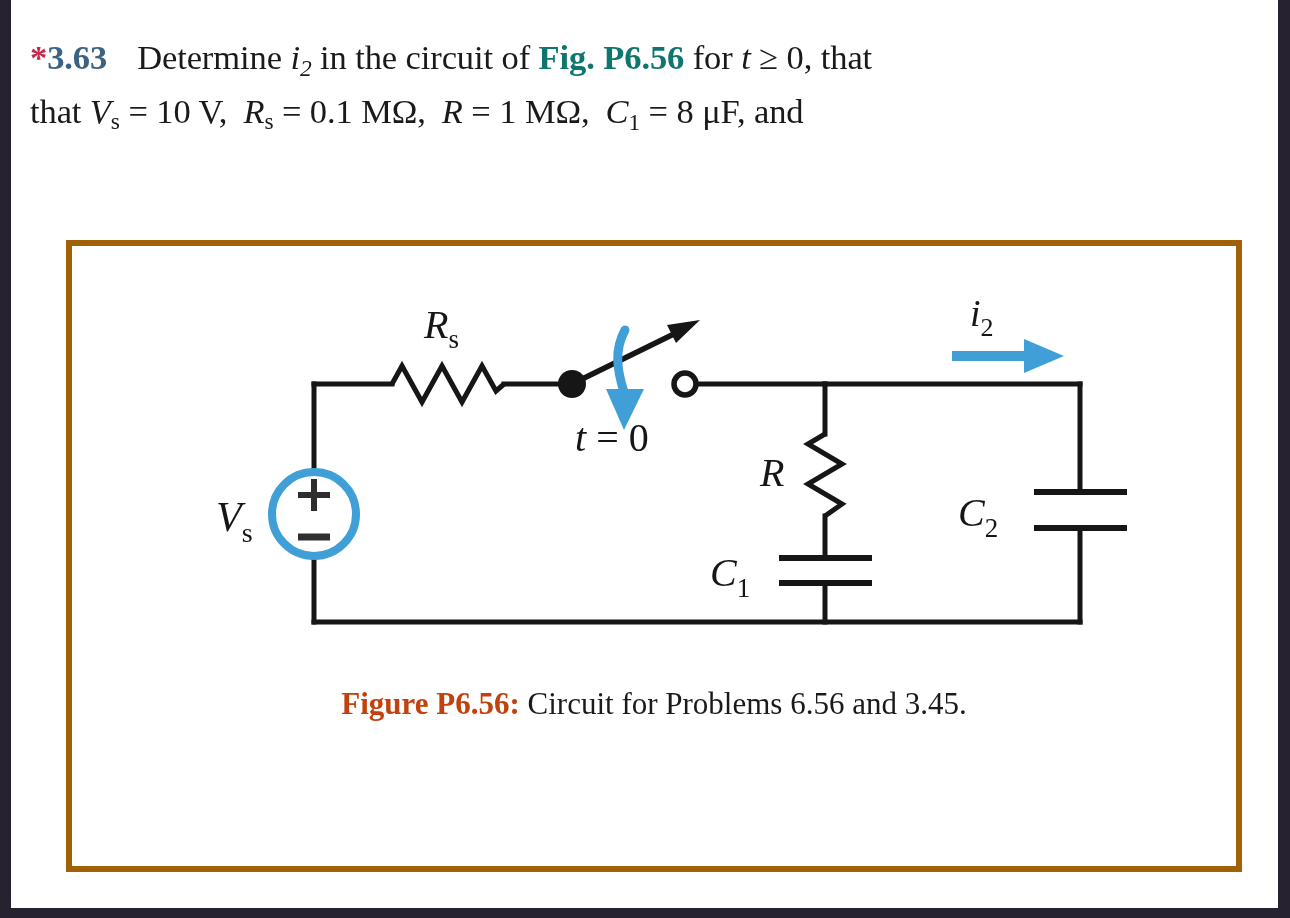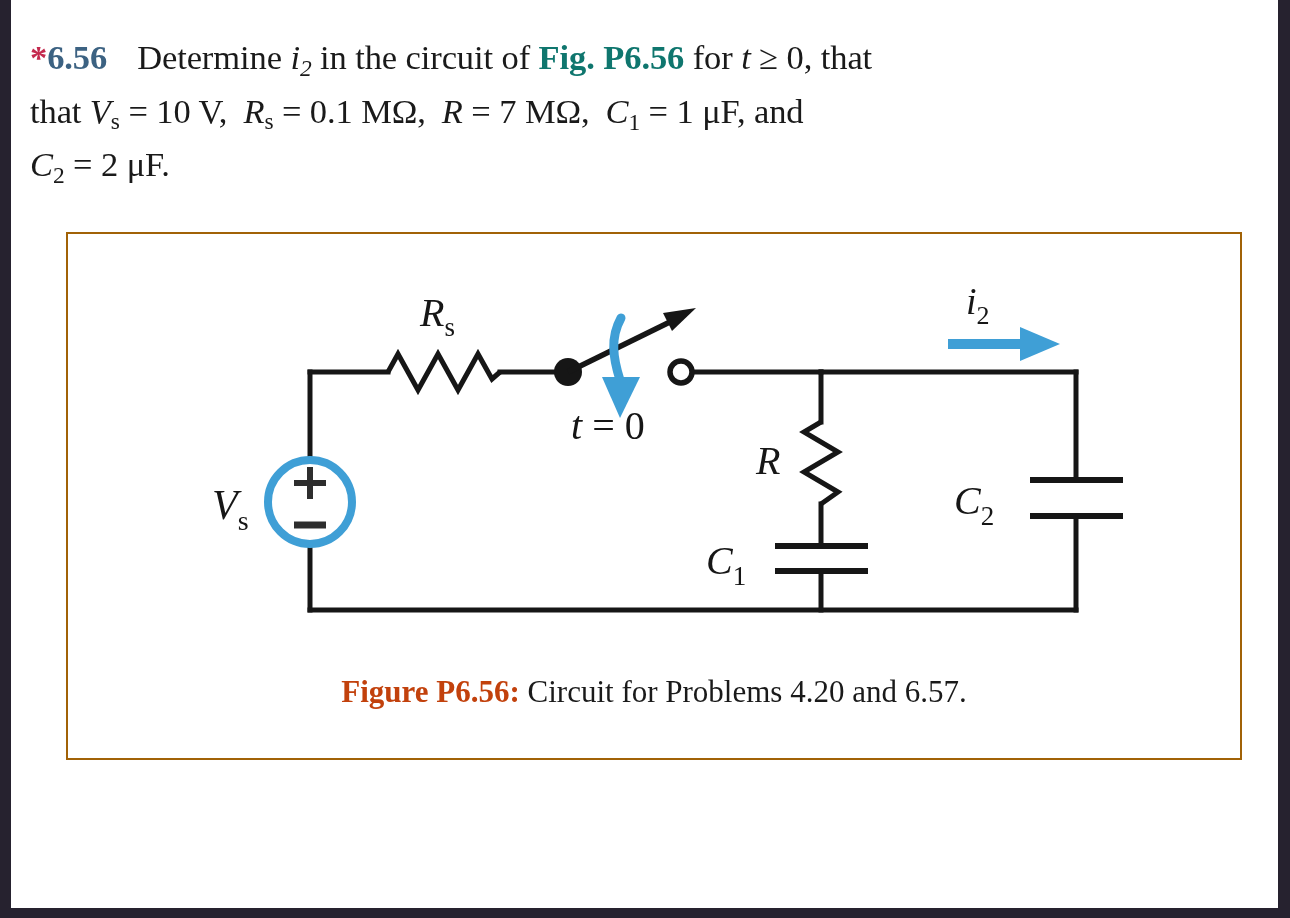--- a/index.html
+++ b/index.html
@@ -49,24 +49,24 @@
   .mi { font-style: italic; }
   .sub { font-size: 0.68em; vertical-align: -0.28em; }
   .sub-up { font-size: 0.68em; vertical-align: -0.25em; font-style: normal;}
   .gap { display:inline-block; width: 16px; }
   .bigap { display:inline-block; width: 30px; }
 
   
   #figure-frame {
     position: absolute;
     left: 55px;
-    top: 232px;
+    top: 240px;
     width: 1176px;
-    height: 528px;
-    border: 2px solid #a16207;
+    height: 632px;
+    border: 6px solid #a16207;
     box-sizing: border-box;
     background: #ffffff;
   }
 
   #circuit-svg {
     position: absolute;
     left: 0px;
     top: 0px;
   }
 
@@ -83,27 +83,24 @@
   #figure-caption .capnum { color: #c2410c; font-weight: bold; }
 </style>
 </head>
 <body>
 
 <div id="page">
   <div id="paper">
 
     <div id="problem-text">
       <div>
-        <span class="num-star">*</span><span class="prob-num">6.56</span><span class="bigap"></span><span>Determine </span><span class="mi">i</span><span class="sub mi">2</span><span> in the circuit of </span><span class="figref">Fig. P6.56</span><span> for </span><span class="mi">t</span><span> ≥ 0, that</span>
+        <span class="num-star">*</span><span class="prob-num">3.63</span><span class="bigap"></span><span>Determine </span><span class="mi">i</span><span class="sub mi">2</span><span> in the circuit of </span><span class="figref">Fig. P6.56</span><span> for </span><span class="mi">t</span><span> ≥ 0, that</span>
       </div>
       <div>
-        <span>that </span><span class="mi">V</span><span class="sub-up">s</span><span> = 10 V,</span><span class="gap"></span><span class="mi">R</span><span class="sub-up">s</span><span> = 0.1 MΩ,</span><span class="gap"></span><span class="mi">R</span><span> = 7 MΩ,</span><span class="gap"></span><span class="mi">C</span><span class="sub">1</span><span> = 1 μF, and</span>
-      </div>
-      <div>
-        <span class="mi">C</span><span class="sub">2</span><span> = 2 μF.</span>
+        <span>that </span><span class="mi">V</span><span class="sub-up">s</span><span> = 10 V,</span><span class="gap"></span><span class="mi">R</span><span class="sub-up">s</span><span> = 0.1 MΩ,</span><span class="gap"></span><span class="mi">R</span><span> = 1 MΩ,</span><span class="gap"></span><span class="mi">C</span><span class="sub">1</span><span> = 8 μF, and</span>
       </div>
     </div>
 
     <div id="figure-frame">
 
       <svg id="circuit-svg" width="1172" height="440" viewBox="0 0 1172 440">
 
         <g stroke="#161616" stroke-width="5" fill="none" stroke-linecap="square">
 
           <path d="M 242 138 L 242 224"></path>
@@ -191,18 +188,18 @@
         <text x="886" y="280" font-family="Liberation Serif, serif" font-size="40" font-style="italic" fill="#161616">
           <tspan>C</tspan><tspan font-size="27" font-style="normal" dy="11">2</tspan>
         </text>
 
         <text x="898" y="80" font-family="Liberation Serif, serif" font-size="38" font-style="italic" fill="#161616">
           <tspan>i</tspan><tspan font-size="26" font-style="normal" dy="10">2</tspan>
         </text>
       </svg>
 
       <div id="figure-caption">
-        <span class="capnum">Figure P6.56:</span><span> Circuit for Problems 4.20 and 6.57.</span>
+        <span class="capnum">Figure P6.56:</span><span> Circuit for Problems 6.56 and 3.45.</span>
       </div>
     </div>
 
   </div>
 </div>
 
 </body></html>

